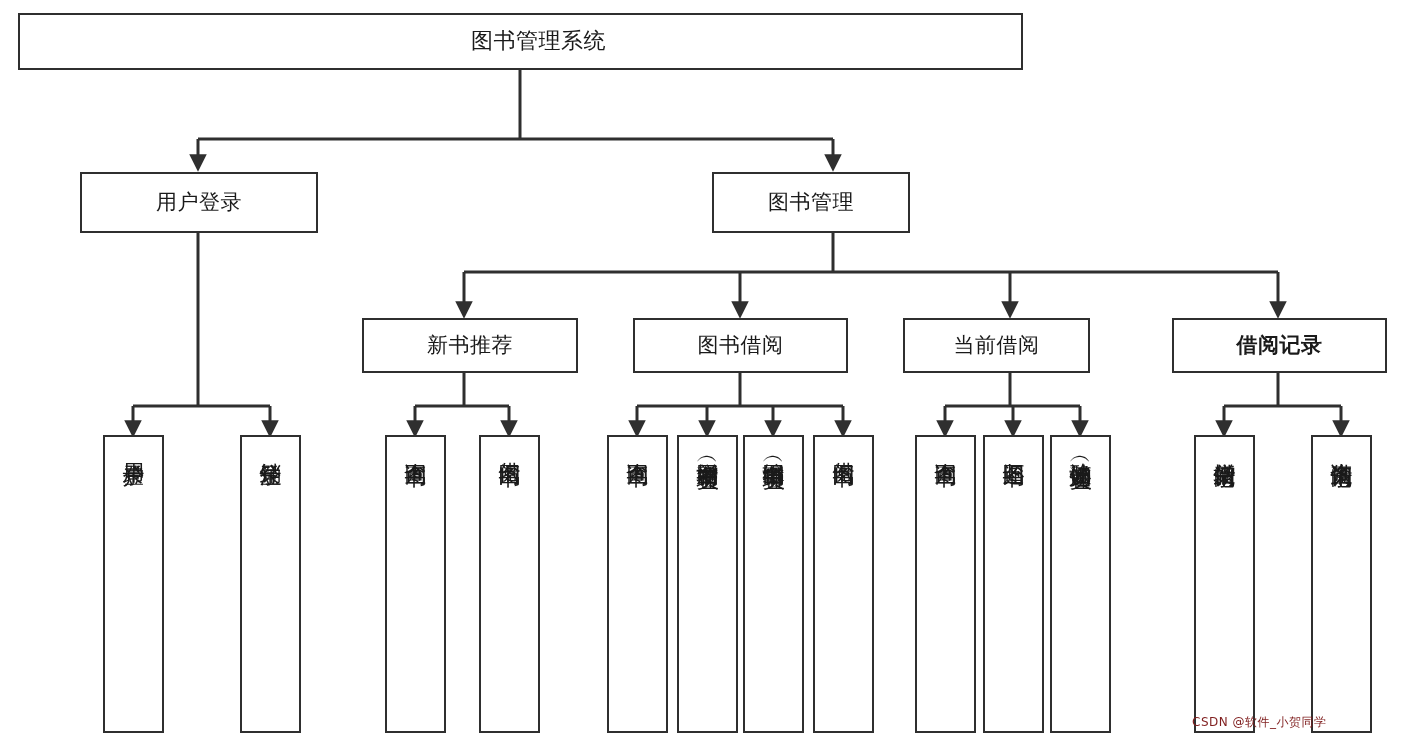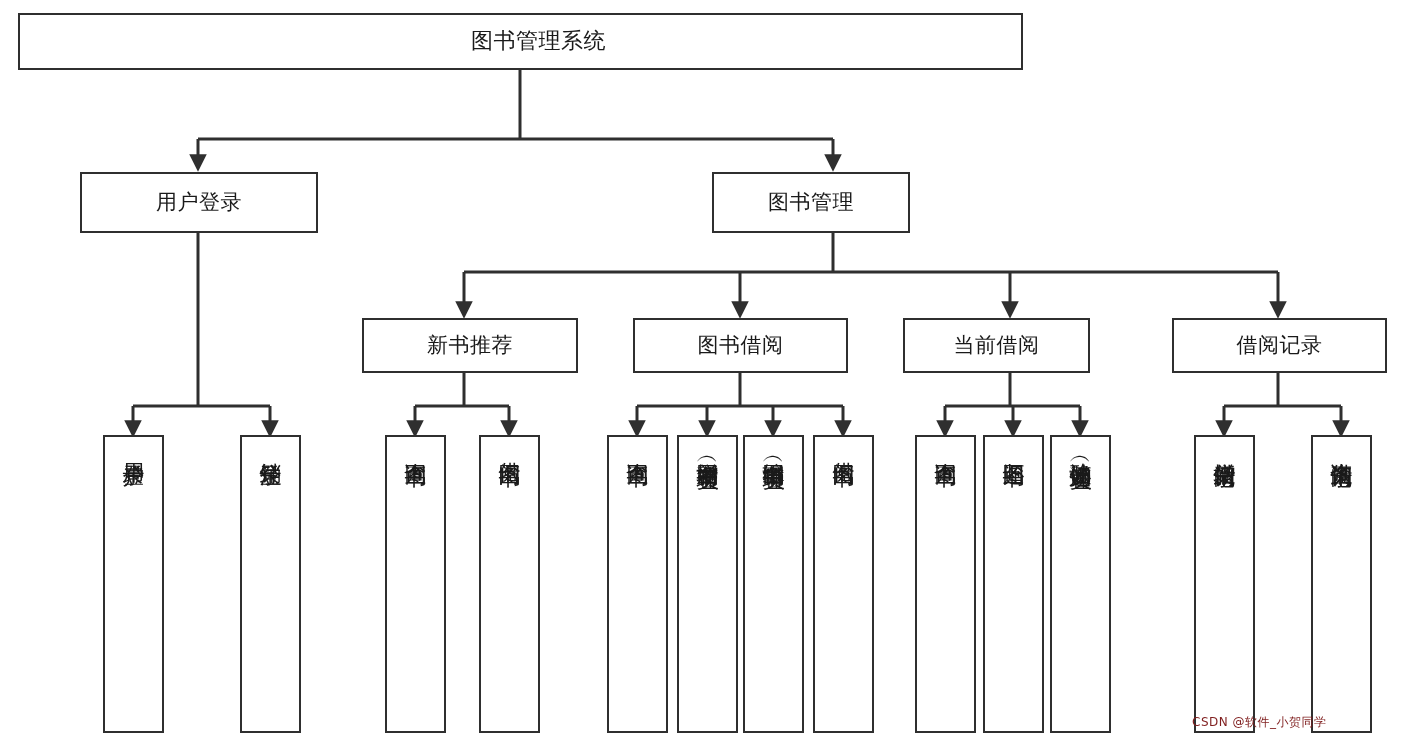--- a/index.html
+++ b/index.html
@@ -136,21 +136,21 @@
 
   <div class="node horizontal" style="left:362px; top:318px; width:216px; height:55px;">
     <span>新书推荐</span>
   </div>
   <div class="node horizontal" style="left:633px; top:318px; width:215px; height:55px;">
     <span>图书借阅</span>
   </div>
   <div class="node horizontal" style="left:903px; top:318px; width:187px; height:55px;">
     <span>当前借阅</span>
   </div>
-  <div class="node horizontal" style="left:1172px; top:318px; width:215px; height:55px;">
+  <div class="node horizontal" style="left:1172px; top:318px; width:215px; height:55px;font-weight:bold;">
     <span>借阅记录</span>
   </div>
 
   <div class="node vertical" style="left:103px; top:435px; width:61px; height:298px;">
     <span class="vtext">用户登录</span>
   </div>
   <div class="node vertical" style="left:240px; top:435px; width:61px; height:298px;">
     <span class="vtext">注销登录</span>
   </div>
 

